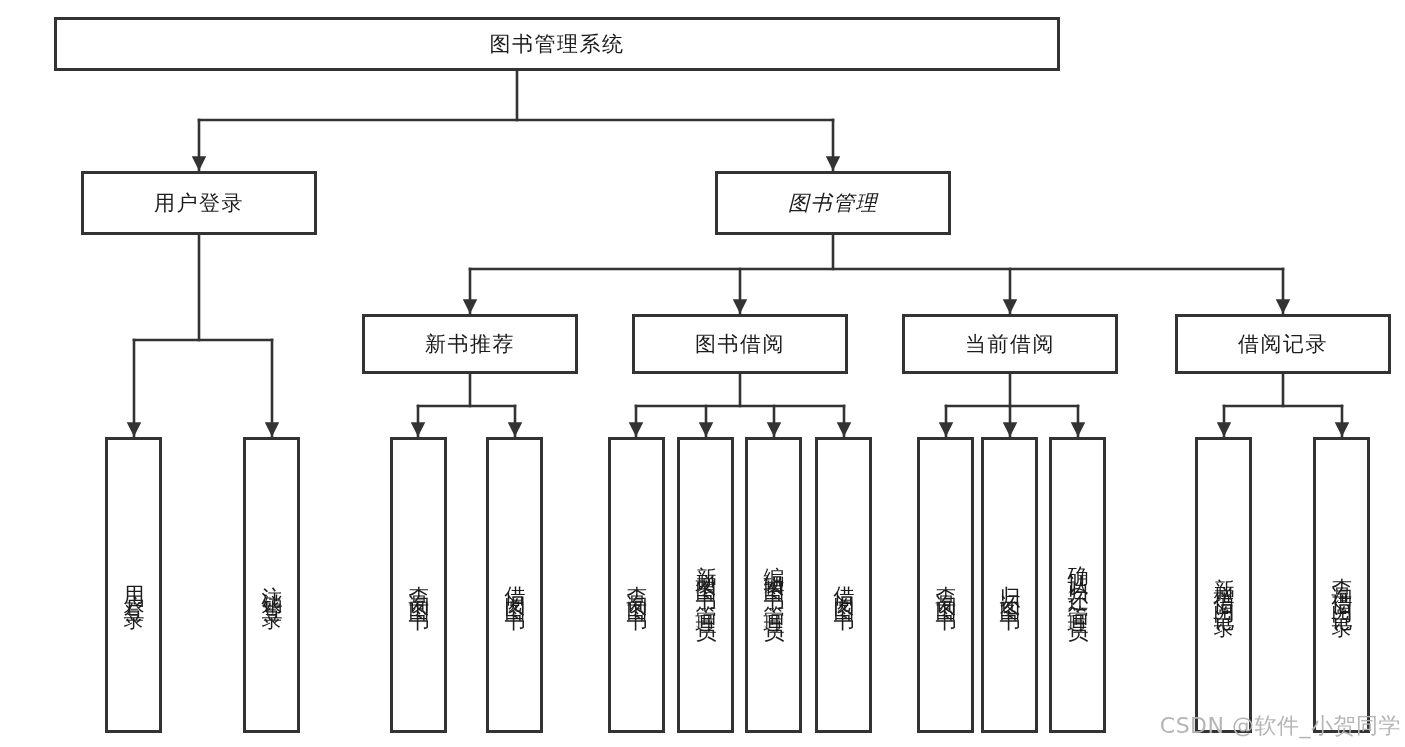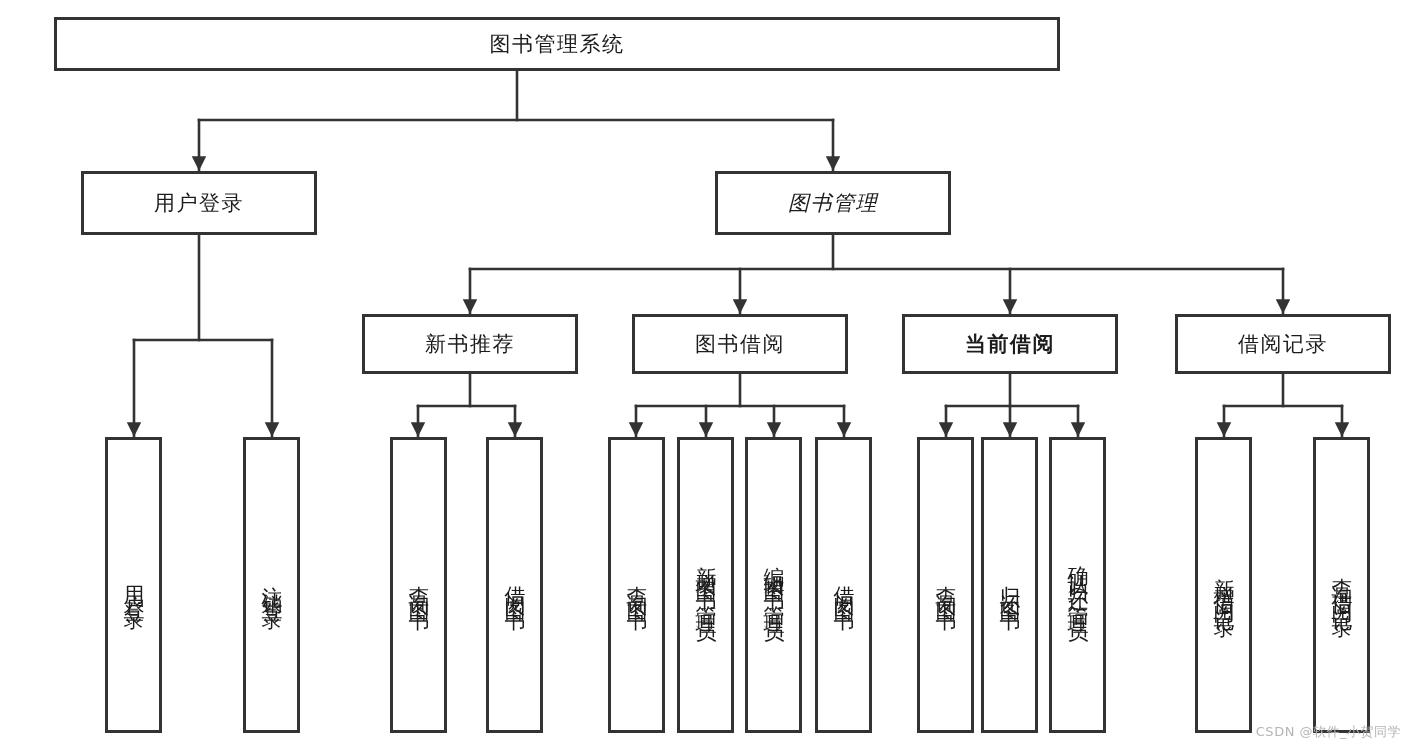--- a/index.html
+++ b/index.html
@@ -42,21 +42,21 @@
     writing-mode: vertical-rl;
     text-orientation: mixed;
     letter-spacing: 8px;
     line-height: 1;
     white-space: nowrap;
   }
   .watermark {
     position: absolute;
     right: 4px;
     bottom: 6px;
-    font-size: 13px;
+    font-size: 22px;
     letter-spacing: 0.5px;
     color: var(--watermark, #b5b5b5);
     z-index: 5;
     white-space: nowrap;
   }
 </style>
 </head>
 <body>
 
 <div class="canvas">
@@ -123,21 +123,21 @@
     </g>
   </svg>
 
   <div class="node hnode" style="left:14px; top:17px; width:1006px; height:54px;margin-left:40px;">图书管理系统</div>
 
   <div class="node hnode" style="left:81px; top:171px; width:236px; height:64px;">用户登录</div>
   <div class="node hnode" style="left:715px; top:171px; width:236px; height:64px;font-style:italic;">图书管理</div>
 
   <div class="node hnode" style="left:632px; top:314px; width:216px; height:60px;">图书借阅</div>
   <div class="node hnode" style="left:362px; top:314px; width:216px; height:60px;">新书推荐</div>
-  <div class="node hnode" style="left:902px; top:314px; width:216px; height:60px;font-weight:bold;">当前借阅</div>
+  <div class="node hnode" style="left:902px; top:314px; width:216px; height:60px;">当前借阅</div>
   <div class="node hnode" style="left:1175px; top:314px; width:216px; height:60px;">借阅记录</div>
 
   <div class="node vnode" style="left:105px; top:437px; width:57px; height:296px;">
     <span class="vtext">用户登录</span>
   </div>
   <div class="node vnode" style="left:243px; top:437px; width:57px; height:296px;">
     <span class="vtext">注销登录</span>
   </div>
 
   <div class="node vnode" style="left:390px; top:437px; width:57px; height:296px;">

